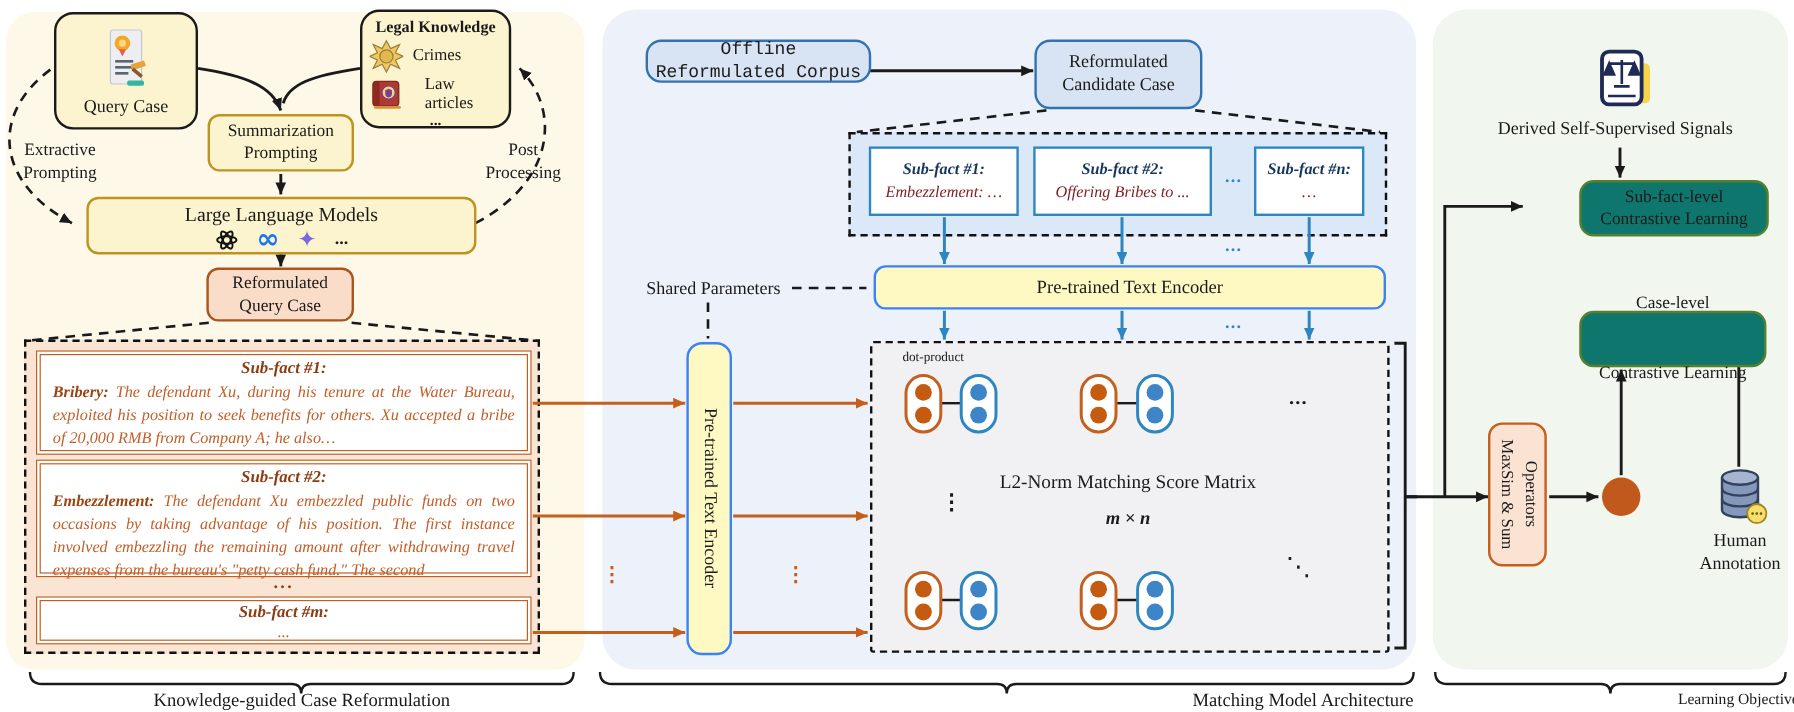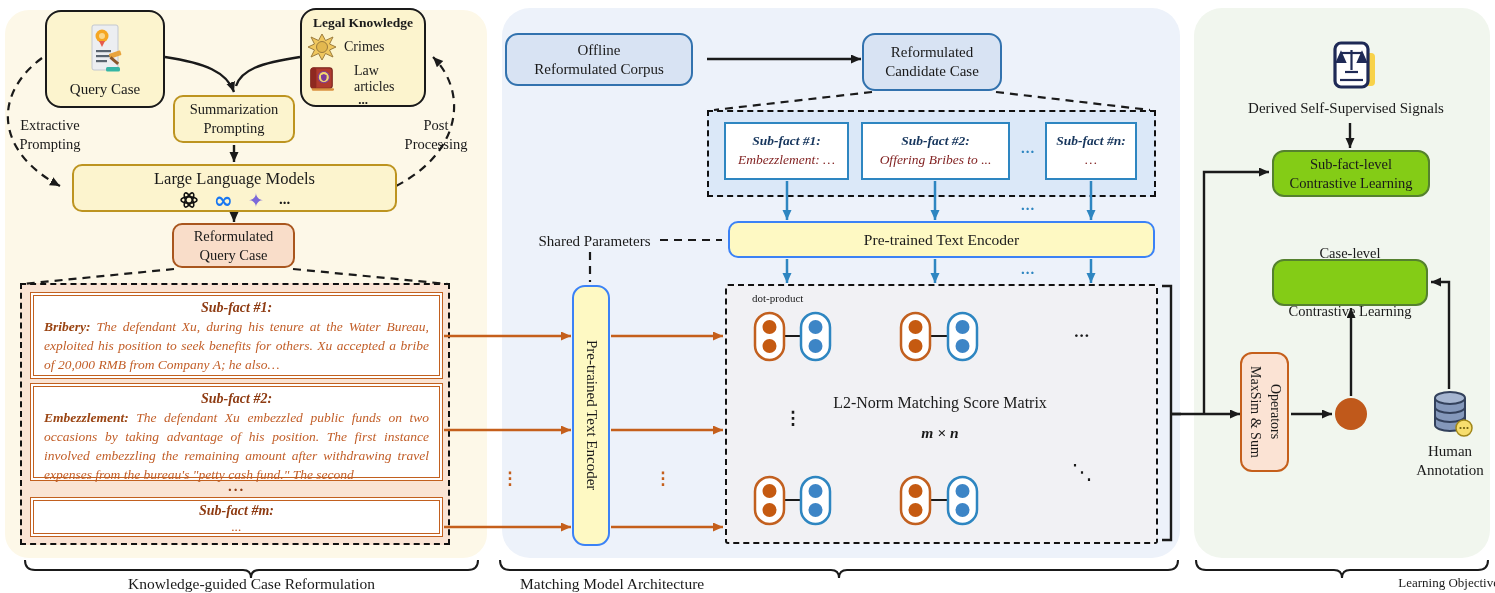--- a/index.html
+++ b/index.html
@@ -19,21 +19,21 @@
   .sf-body{font-style:italic;color:#C25E28;font-size:13.5px;line-height:19px;text-align:justify;padding:0 10px;}
   .sf-lead{font-weight:bold;color:#9A4412;}
   
   .bbox{background:#D8E3F3;border:2.5px solid #3272AE;border-radius:13px;}
   .cfbox{background:#ffffff;border:2px solid #2E86C1;}
   .cf-title{font-weight:bold;font-style:italic;color:#17365D;font-size:13.5px;line-height:19px;text-align:center;padding-top:7px;}
   .cf-body{font-style:italic;color:#7f1d1d;font-size:13.5px;line-height:19px;text-align:center;}
   
   .ebox{background:#fef9c3;border:2px solid #3b82f6;}
   
-  .grbox{background:#84cc16;border:2px solid #55812E;border-radius:12px;}
+  .grbox{background:#0f766e;border:2px solid #55812E;border-radius:12px;margin-left:44px;}
   
   .dashc{border:2.5px dashed #111;}
   .vtext{writing-mode:vertical-rl;text-orientation:mixed;}
   .vtext2{writing-mode:vertical-lr;text-orientation:mixed;text-align:center;}
   .vtext2 span{display:block;}
   .lbl15{font-size:15px;line-height:19px;text-align:center;}
   .lbl145{font-size:14.5px;line-height:19px;text-align:center;}
   .bluedots{color:#2E86C1;font-weight:bold;font-size:15px;text-align:center;letter-spacing:1px;}
   .orangedots{color:#C55F1B;font-weight:bold;font-size:17px;text-align:center;line-height:13px;}
   svg{display:block;}
@@ -244,21 +244,21 @@
   </div>
   <div class="abs" style="left:30px;top:478px;width:413px;text-align:center;color:#8E3B12;font-weight:bold;font-size:15px;line-height:17px;letter-spacing:2px;">...</div>
   <div class="abs sfbox" style="left:30px;top:497px;width:413px;height:40px;">
     <div class="sf-title" style="padding-top:1px;">Sub-fact #m:</div>
     <div class="sf-body" style="text-align:center;line-height:14px;"><span class="sf-lead"></span><span>...</span></div>
   </div>
 
   <div class="abs orangedots" style="left:500px;top:472px;width:20px;">⋮</div>
   <div class="abs orangedots" style="left:653px;top:472px;width:20px;">⋮</div>
 
-  <div class="abs bbox cbox" style="left:505px;top:33px;width:188px;height:53px;">
+  <div class="abs bbox cbox" style="left:538px;top:33px;width:188px;height:36px;font-family:Liberation Mono, monospace;">
     <span class="line lbl15">Offline</span>
     <span class="line lbl15">Reformulated Corpus</span>
   </div>
   <div class="abs bbox cbox" style="left:862px;top:33px;width:140px;height:58px;">
     <span class="line lbl15">Reformulated</span>
     <span class="line lbl15">Candidate Case</span>
   </div>
 
   <div class="abs cfbox" style="left:724px;top:122px;width:125px;height:58px;">
     <div class="cf-title">Sub-fact #1:</div>
@@ -334,16 +334,16 @@
     <circle cx="31.5" cy="39" r="1.1" fill="#6B5B0D"></circle>
     <circle cx="35" cy="39" r="1.1" fill="#6B5B0D"></circle>
     <circle cx="38.5" cy="39" r="1.1" fill="#6B5B0D"></circle>
   </svg>
   <div class="abs cbox" style="left:1418px;top:442px;width:64px;">
     <span class="line lbl15">Human</span>
     <span class="line lbl15">Annotation</span>
   </div>
 
   <div class="abs" style="left:25px;top:575px;width:453px;text-align:center;font-size:15.5px;">Knowledge-guided Case Reformulation</div>
-  <div class="abs" style="left:520px;top:575px;width:678px;text-align:left;font-size:15.5px;">Matching Model Architecture</div>
+  <div class="abs" style="left:500px;top:575px;width:678px;text-align:right;font-size:15.5px;">Matching Model Architecture</div>
   <div class="abs" style="left:1212px;top:575px;width:292px;text-align:right;font-size:13px;">Learning Objectives</div>
 
 </div>
 
 </body></html>

